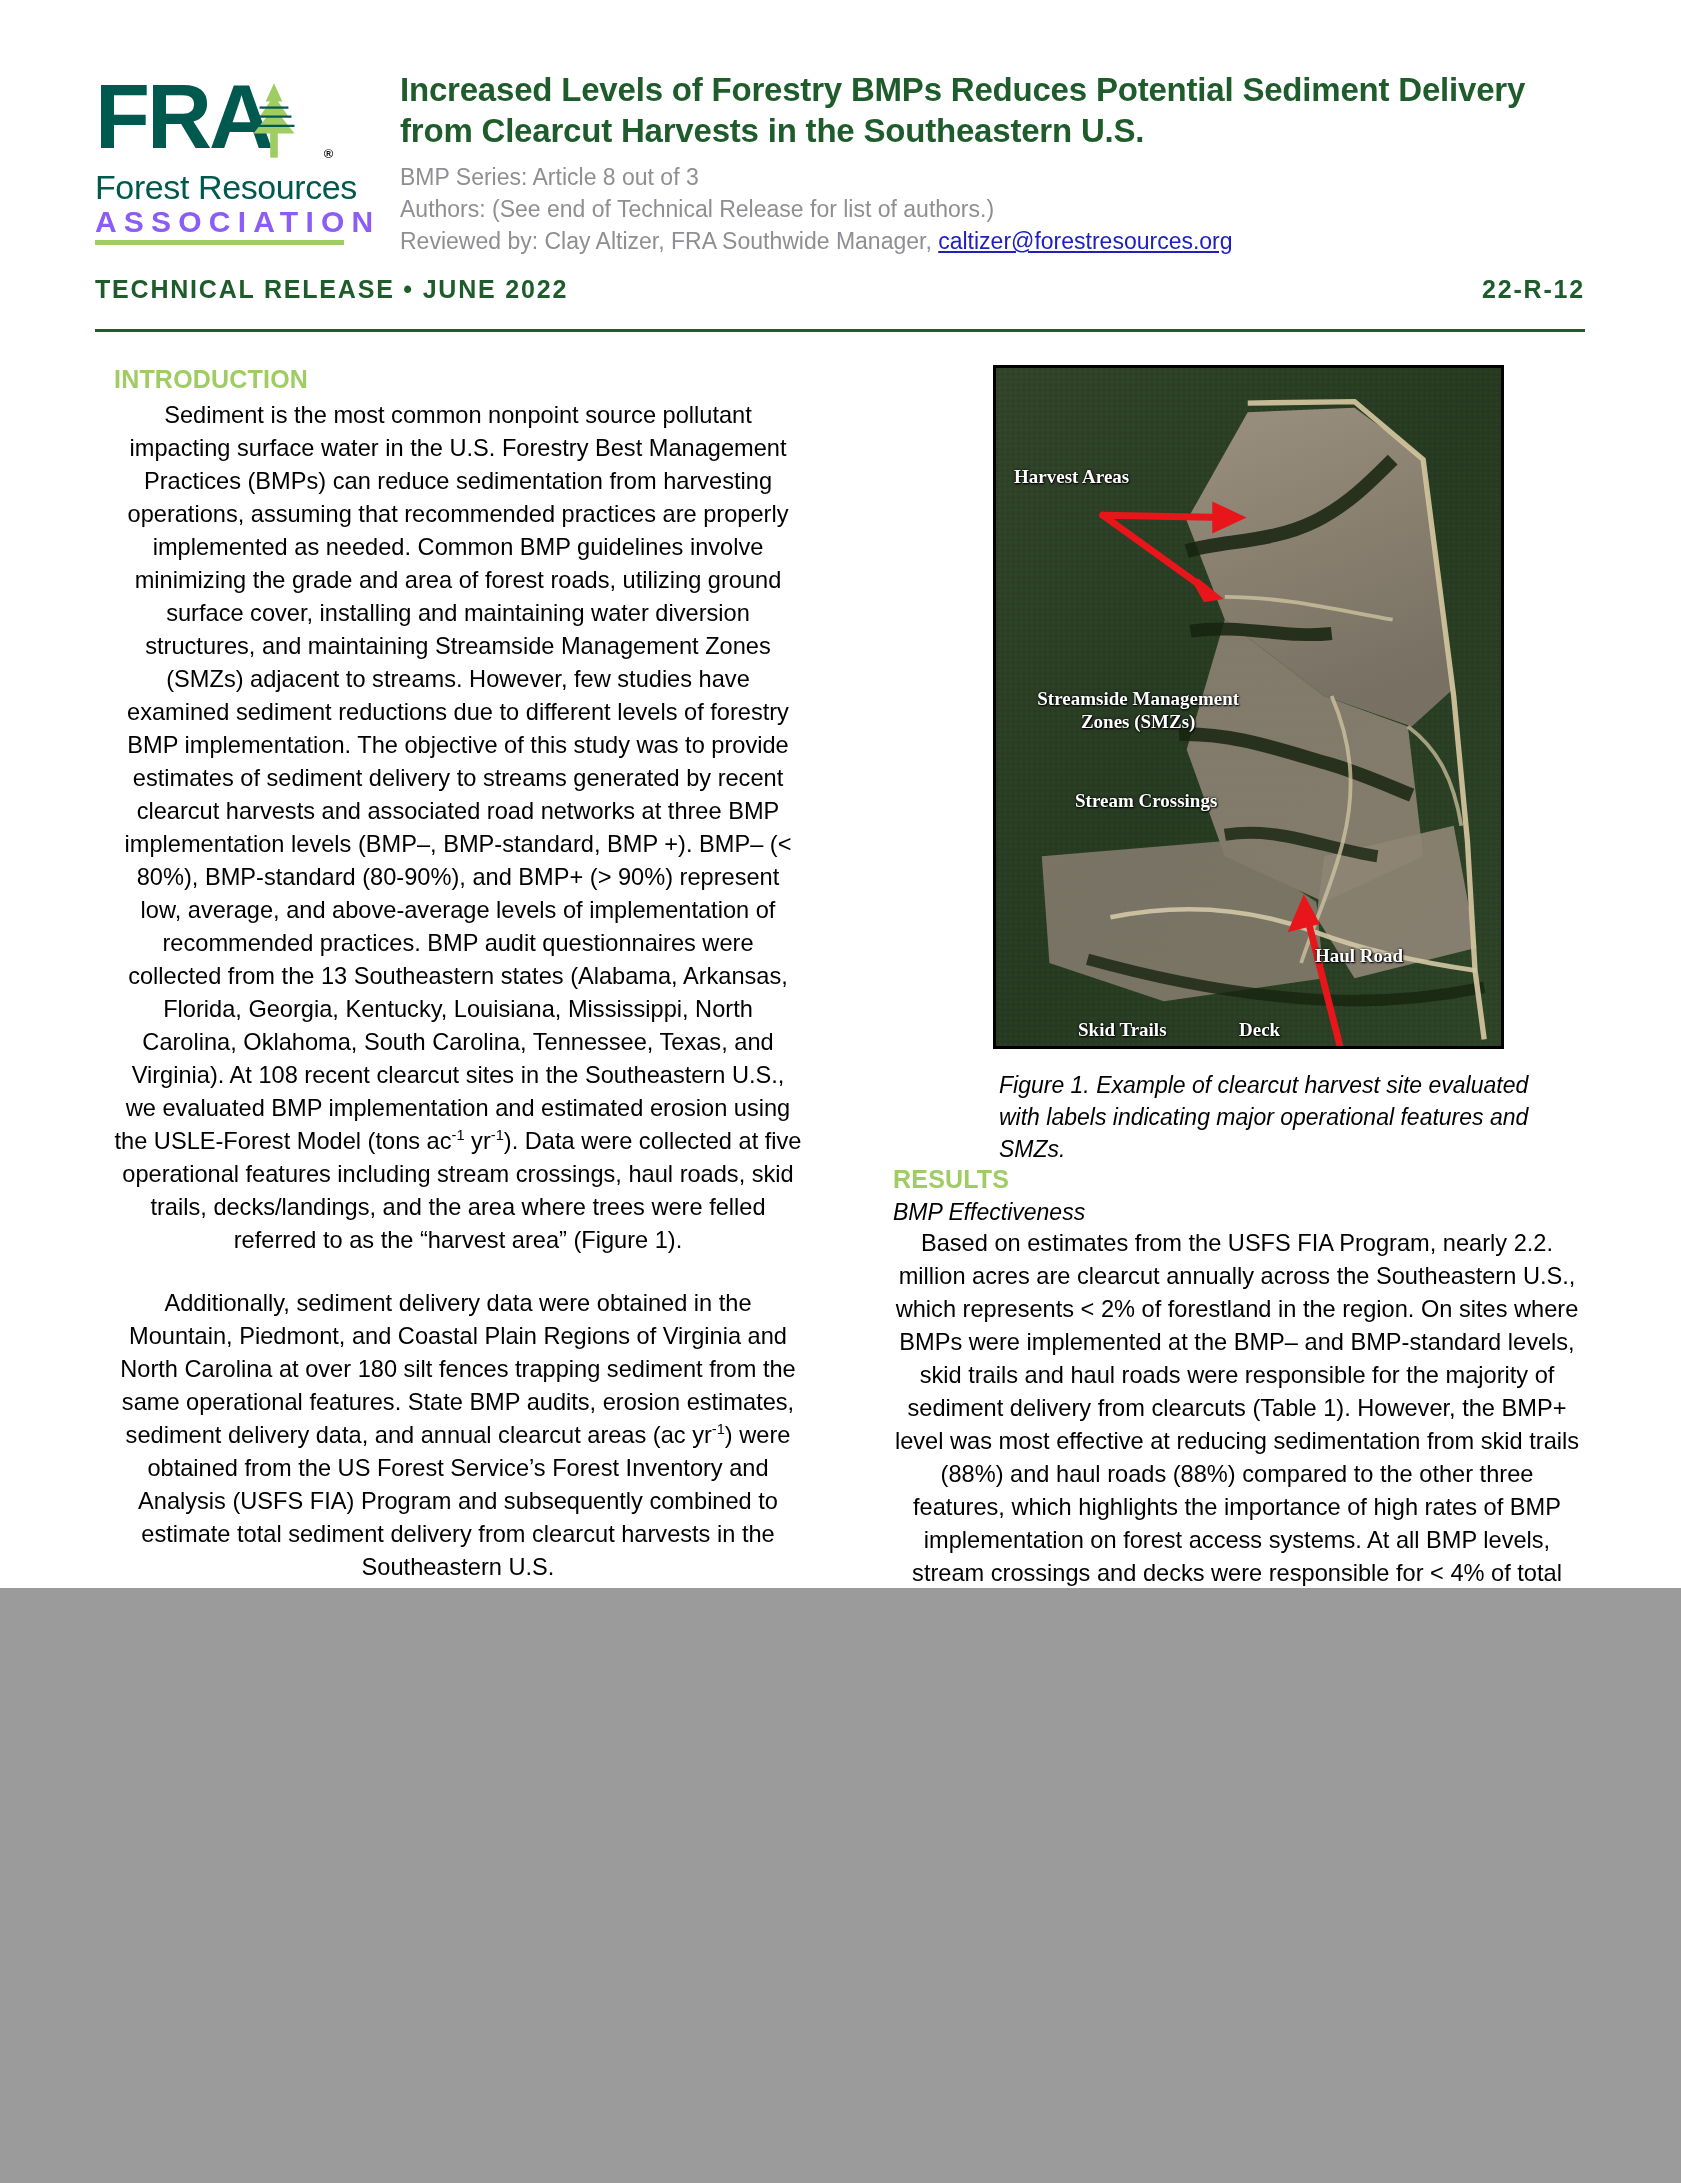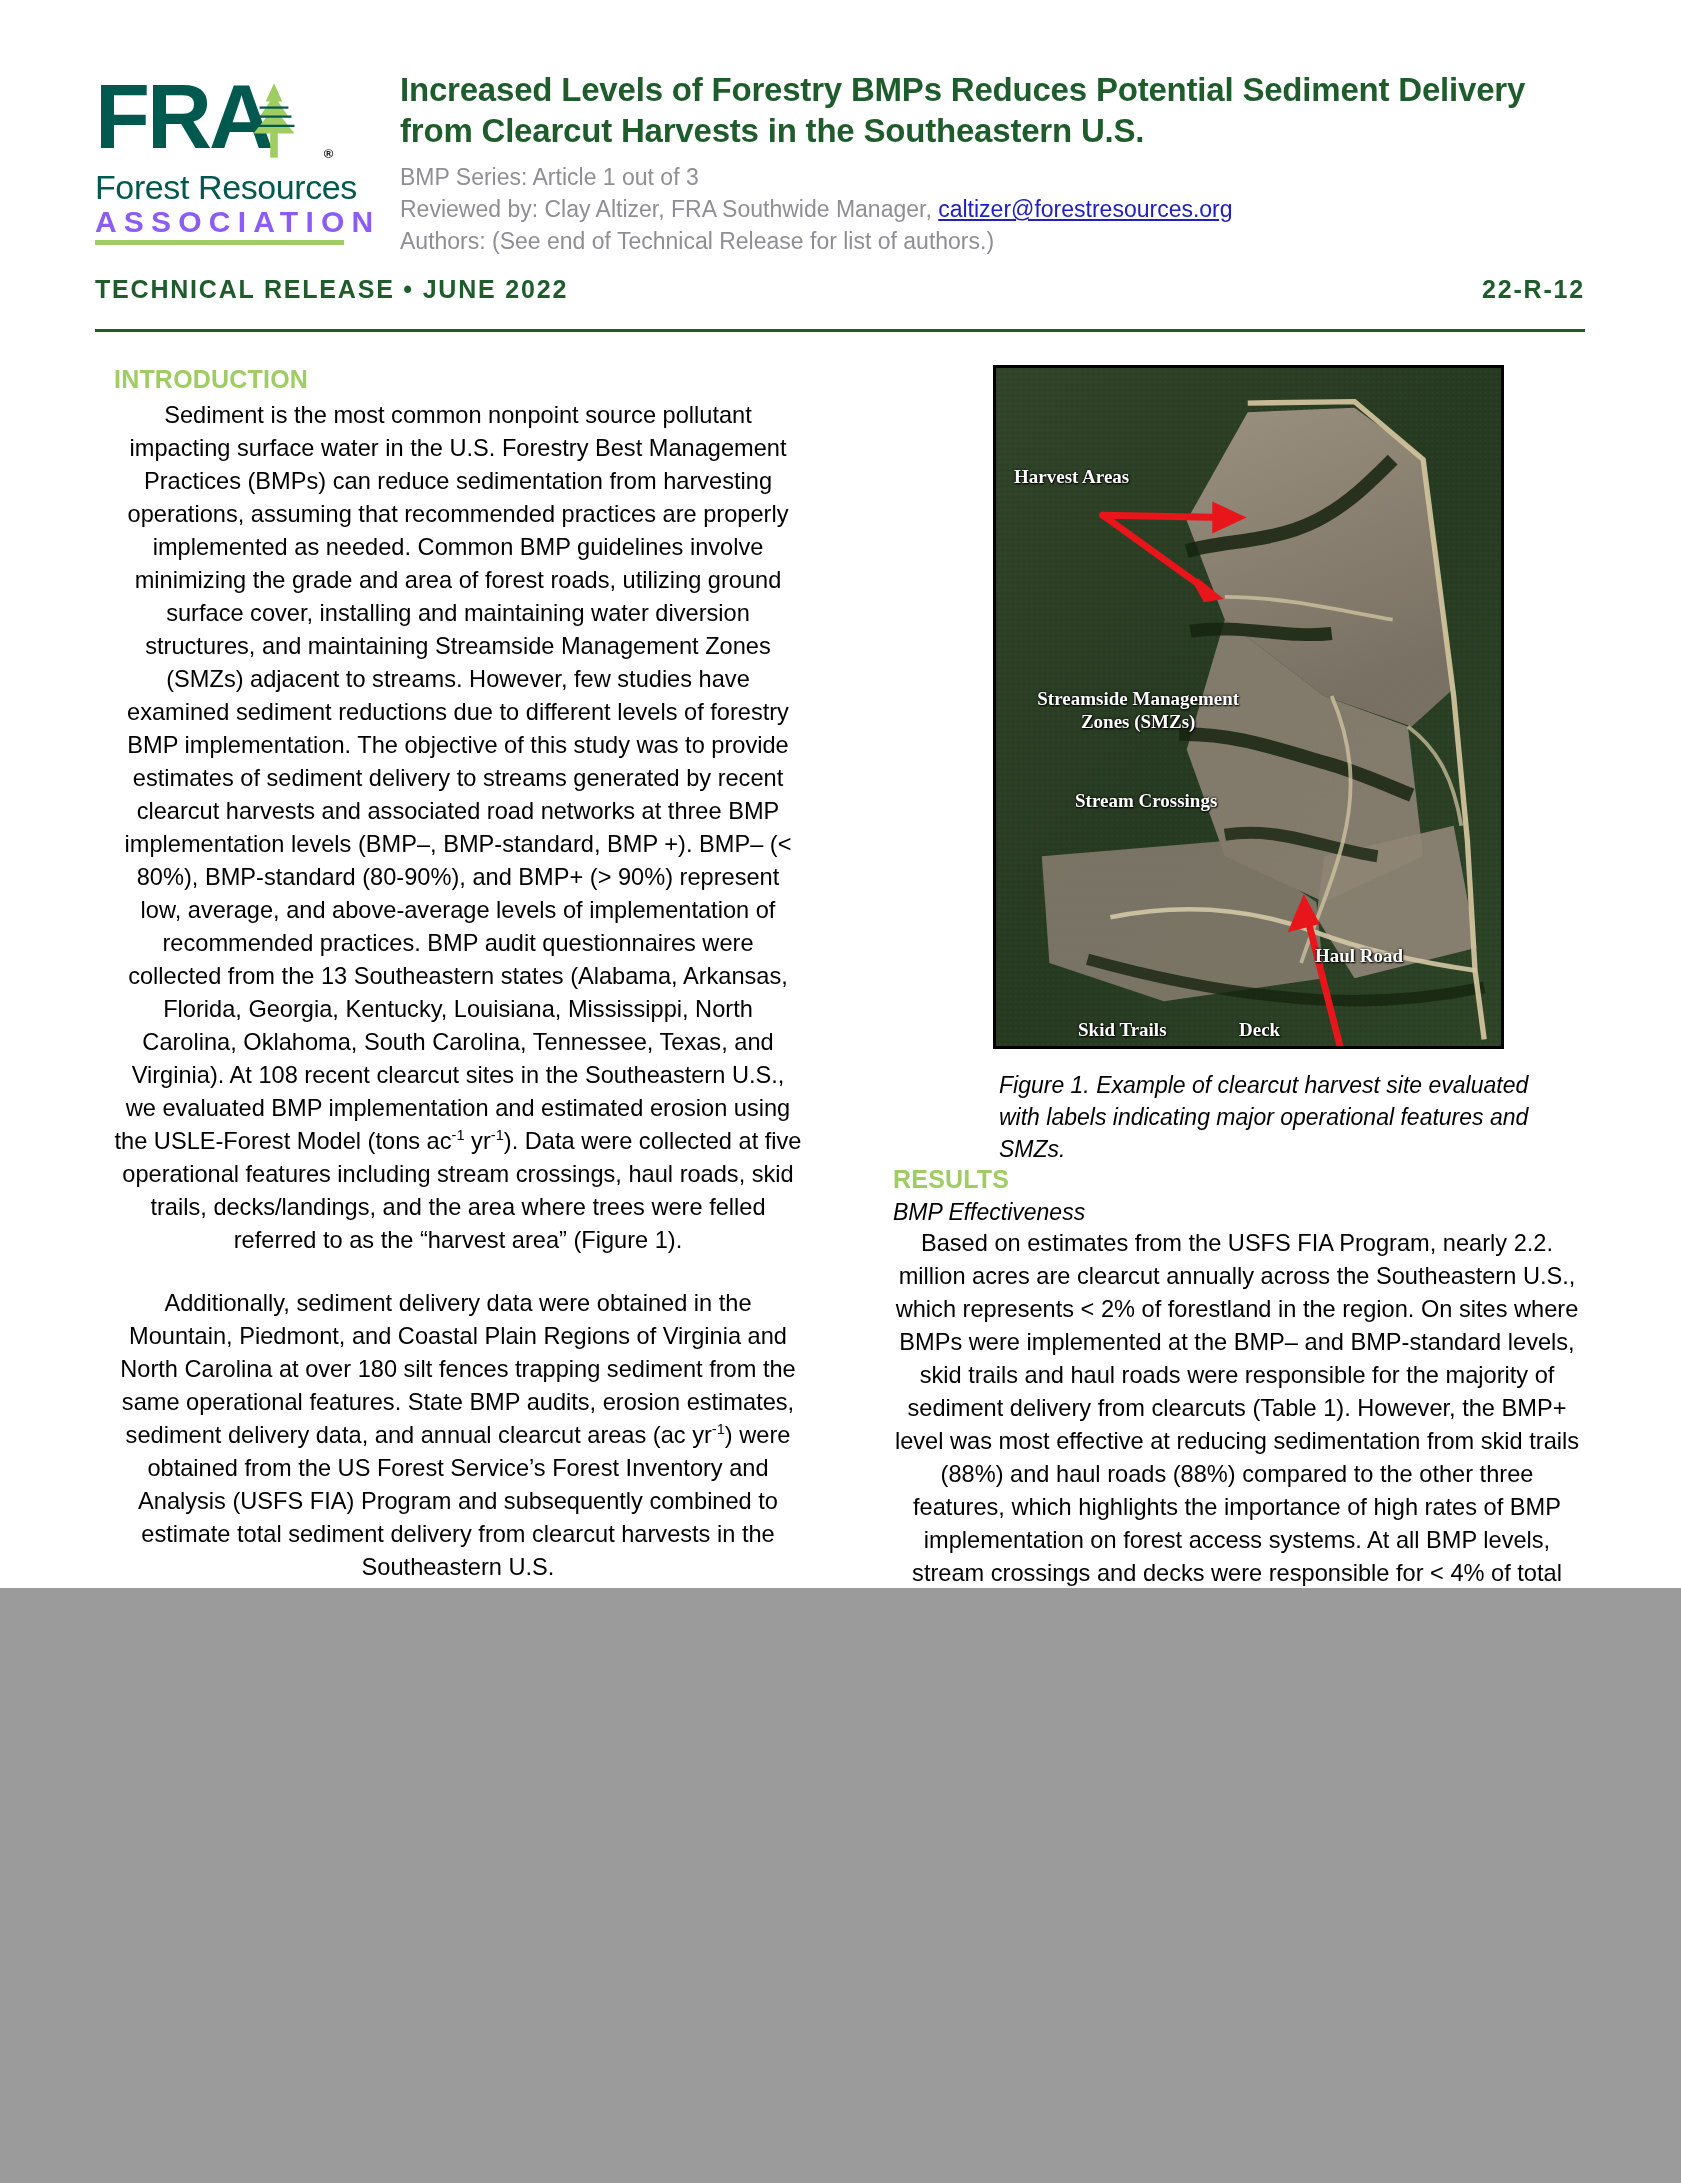--- a/index.html
+++ b/index.html
@@ -235,25 +235,25 @@
         <span class="logo-reg">®</span>
       </div>
       <div class="logo-sub1">Forest Resources</div>
       <div class="logo-sub2">ASSOCIATION</div>
       <div class="logo-rule"></div>
     </div>
 
     <div class="title-block">
       <div class="doc-title">Increased Levels of Forestry BMPs Reduces Potential Sediment Delivery from Clearcut Harvests in the Southeastern U.S.</div>
       <div class="doc-meta">
-        <div>BMP Series: Article 1 out of 3</div>
+        <div>BMP Series: Article 8 out of 3</div>
+        <div>Authors: (See end of Technical Release for list of authors.)</div>
         <div>
           <span>Reviewed by: Clay Altizer, FRA Southwide Manager, </span><a href="#">caltizer@forestresources.org</a>
         </div>
-        <div>Authors: (See end of Technical Release for list of authors.)</div>
       </div>
     </div>
   </div>
 
   <div class="release-row">
     <div class="release-left">TECHNICAL RELEASE • JUNE 2022</div>
     <div class="release-right">22-R-12</div>
   </div>
   <div class="header-rule"></div>
 

